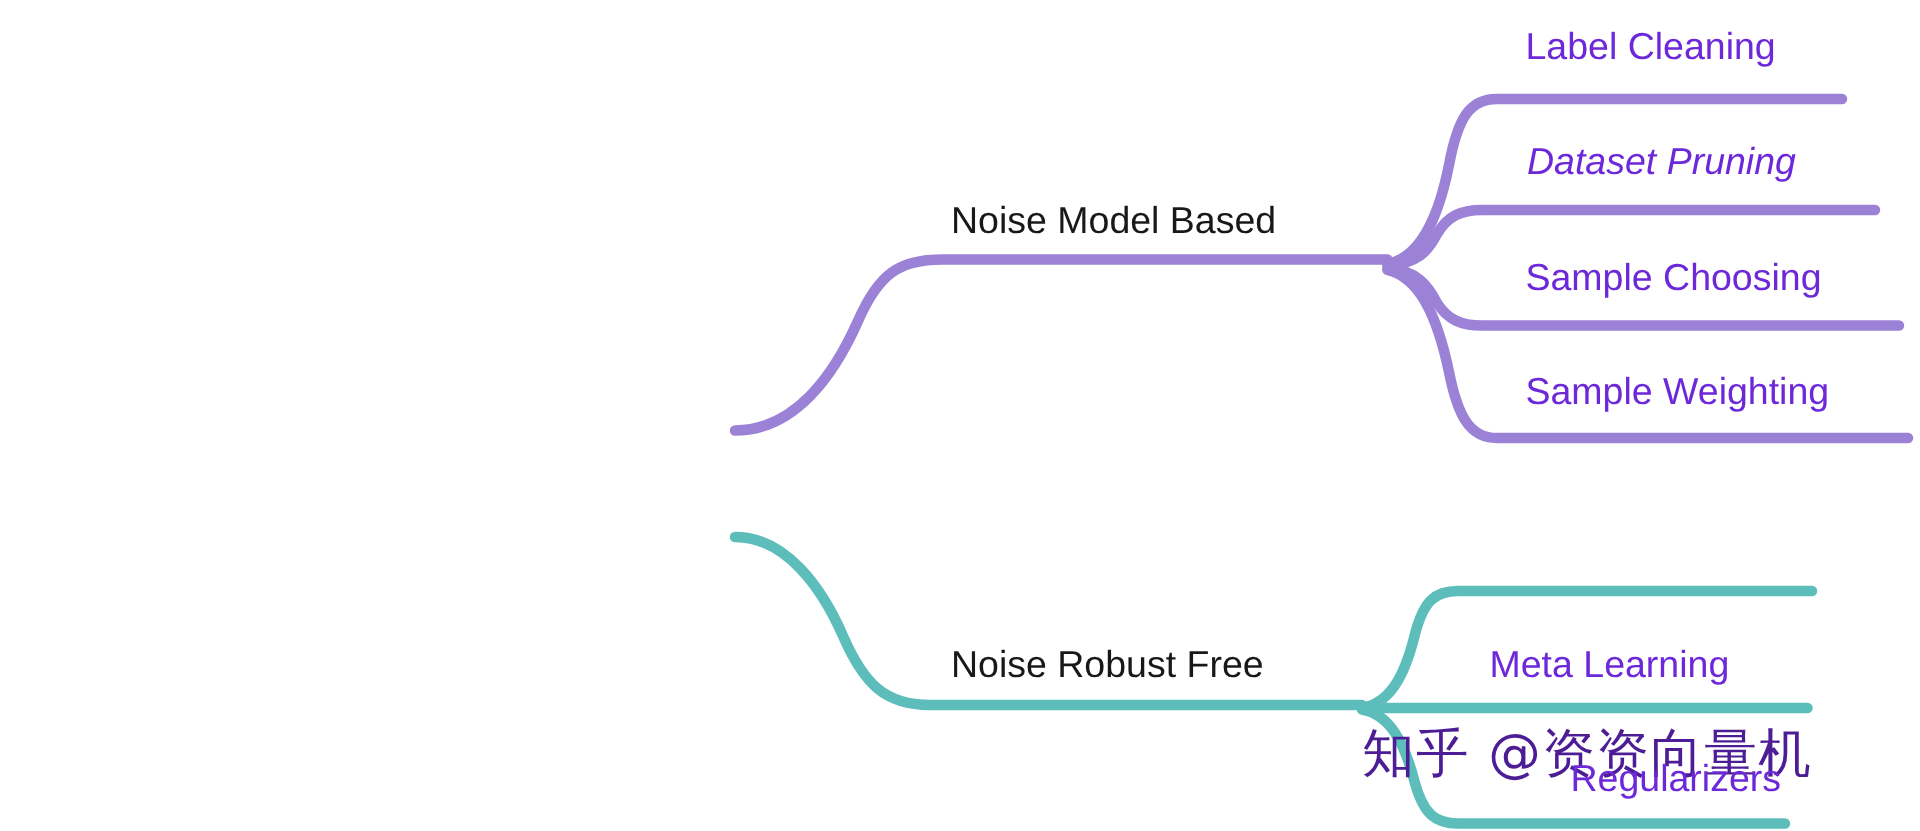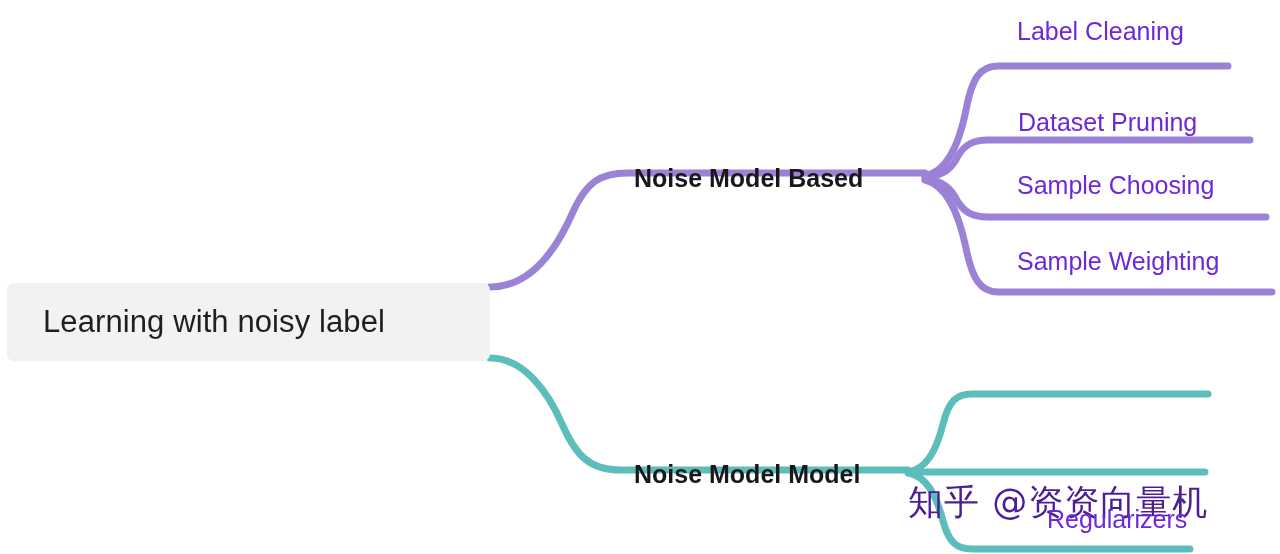--- a/index.html
+++ b/index.html
@@ -46,24 +46,23 @@
   }
   .root-label {
     font-size: 31px;
     color: #1f1f1f;
     letter-spacing: 0.1px;
     white-space: nowrap;
   }
   .branch-label {
     position: absolute;
     font-size: 25px;
-    font-weight: bold;
+    font-weight: normal;
     color: #18181a;
     white-space: nowrap;
-    margin-top: 31px;
   }
   .leaf-label {
     position: absolute;
     font-size: 25px;
     color: #6d28d9;
     white-space: nowrap;
   }
   .watermark {
     position: absolute;
     left: 908px;
@@ -94,35 +93,33 @@
 
     <path class="wire" d="M 490,358 C 524,358 548,392 562,424 C 576,456 590,470 620,470 L 908,470" stroke="#5cbdbb"></path>
 
     <path class="wire" d="M 908,472 C 926,469 936,452 943,424 C 949,400 957,394 972,394 L 1208,394" stroke="#5cbdbb"></path>
 
     <path class="wire" d="M 908,472 L 1205,472" stroke="#5cbdbb"></path>
 
     <path class="wire" d="M 908,473 C 926,476 936,494 943,521 C 949,543 957,549 972,549 L 1190,549" stroke="#5cbdbb"></path>
   </svg>
 
-  <div class="root-node">
-    <span class="root-label">Learning with noisy label</span>
-  </div>
 
   <div class="branch-label" style="left:634px; top:133px;">Noise Model Based</div>
 
-  <div class="branch-label" style="left:634px; top:429px;">Noise Model Model</div>
+  <div class="branch-label" style="left:634px; top:429px;">Noise Robust Free</div>
 
   <div class="leaf-label" style="left:1017px; top:17px;">Label Cleaning</div>
 
-  <div class="leaf-label" style="left:1018px; top:108px;">Dataset Pruning</div>
+  <div class="leaf-label" style="left:1018px; top:94px;font-style:italic;">Dataset Pruning</div>
 
   <div class="leaf-label" style="left:1017px; top:171px;">Sample Choosing</div>
 
   <div class="leaf-label" style="left:1017px; top:247px;">Sample Weighting</div>
 
 
+  <div class="leaf-label" style="left:993px; top:429px;">Meta Learning</div>
 
   <div class="watermark">知乎 @资资向量机</div>
 
   <div class="leaf-label" style="left:1047px; top:505px;">Regularizers</div>
 
 </div>
 
 </body></html>

